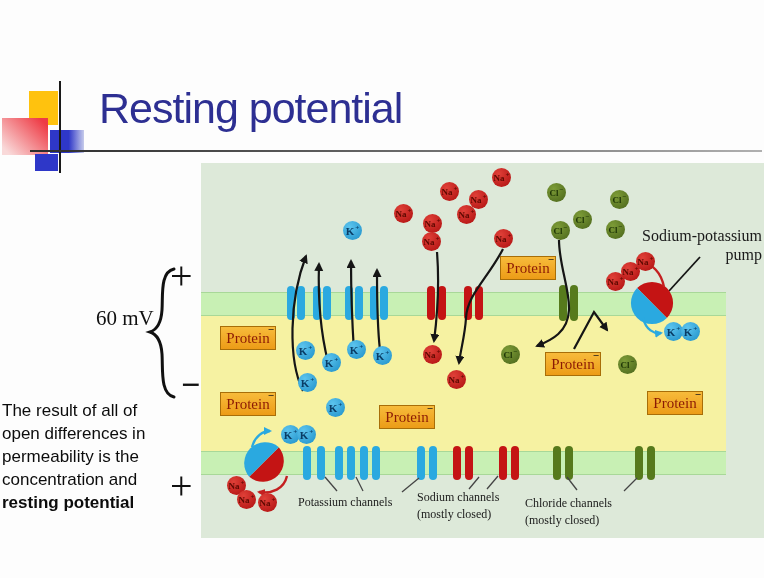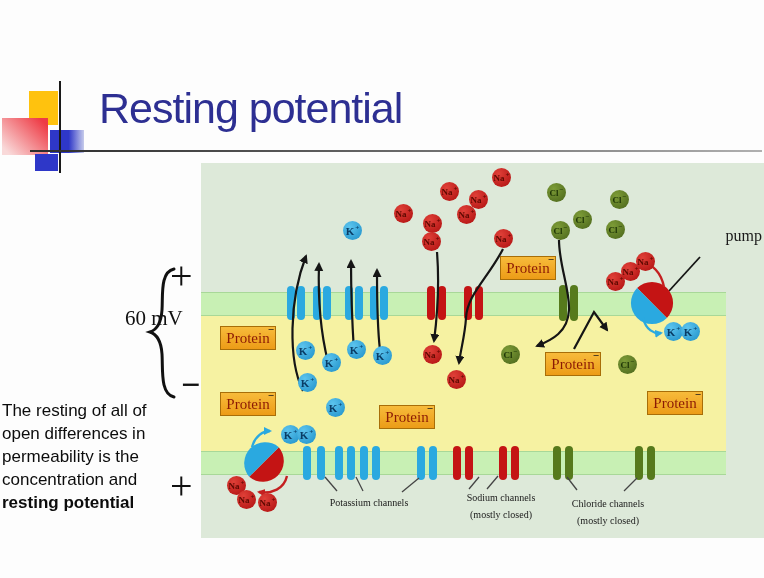--- a/index.html
+++ b/index.html
@@ -30,27 +30,27 @@
   .ion.na{background:radial-gradient(circle at 35% 30%,#e04038,#ad0e0e);color:#5d0800;}
   .ion.k{background:radial-gradient(circle at 35% 30%,#5cc4ee,#1d8fc8);color:#0a3d66;font-size:11px;}
   .ion.cl{background:radial-gradient(circle at 35% 30%,#7d9c37,#49641a);color:#1e3506;}
   .ion .sup{font-size:7px;margin-left:1px;margin-top:-6px;}
   
   .protein{position:absolute;width:54px;height:22px;background:linear-gradient(#f7bb3b,#ec9c17);
            border:1px solid #a86e08;color:#8c1a04;font-family:"Liberation Serif",serif;font-size:15px;
            display:flex;align-items:center;justify-content:center;}
   .protein .charge{position:absolute;right:1px;top:-4px;font-size:11px;font-weight:bold;color:#1a1a1a;}
   
-  .serif-label{position:absolute;font-family:"Liberation Serif",serif;color:#1a1a1a;text-align:center;
-               font-size:10px;line-height:17px;}
+  .serif-label{position:absolute;font-family:"Liberation Serif",serif;color:#1a1a1a;text-align:left;
+               font-size:12px;line-height:17px;}
   .pump-label{position:absolute;left:620px;top:226px;width:142px;text-align:right;font-size:16px;line-height:19px;}
   .voltage-plus{position:absolute;font-family:"Liberation Serif",serif;font-size:40px;color:#111;}
   .voltage-minus{position:absolute;left:181px;top:366px;font-family:"Liberation Serif",serif;
                  font-size:34px;font-weight:bold;color:#111;}
-  .voltage-value{position:absolute;left:96px;top:306px;font-family:"Liberation Serif",serif;font-size:21px;color:#111;margin-left:29px;}
+  .voltage-value{position:absolute;left:96px;top:306px;font-family:"Liberation Serif",serif;font-size:21px;color:#111;}
   .left-note{position:absolute;left:2px;top:399px;width:180px;font-size:17px;line-height:23px;color:#0c0c0c;}
   .left-note .bold{font-weight:bold;}
   svg.overlay{position:absolute;left:0;top:0;pointer-events:none;}
 </style>
 </head>
 <body>
 
 <div class="stage">
 
   <div class="sq sq-yellow"></div>
@@ -316,36 +316,37 @@
       <span>Cl</span>
       <span class="sup">−</span>
     </div>
 
   <div class="voltage-plus" style="left:170px;top:252px">+</div>
   <div class="voltage-value">60 mV</div>
   <div class="voltage-minus">−</div>
   <div class="voltage-plus" style="left:170px;top:462px">+</div>
 
   <div class="serif-label pump-label">
+    <div>Sodium-potassium</div>
     <div>pump</div>
   </div>
 
   <div class="serif-label" style="left:298px;top:494px;width:142px">
     <div>Potassium channels</div>
   </div>
-  <div class="serif-label" style="left:437px;top:489px;width:128px">
+  <div class="serif-label" style="left:417px;top:489px;width:128px">
     <div>Sodium channels</div>
     <div>(mostly closed)</div>
   </div>
-  <div class="serif-label" style="left:543px;top:495px;width:130px">
+  <div class="serif-label" style="left:525px;top:495px;width:130px">
     <div>Chloride channels</div>
     <div>(mostly closed)</div>
   </div>
 
   <div class="left-note">
-    <div>The resting of all of</div>
+    <div>The result of all of</div>
     <div>open differences in</div>
     <div>permeability is the</div>
     <div>concentration and</div>
     <div class="bold">resting potential</div>
   </div>
 
 </div>
 
 </body></html>

